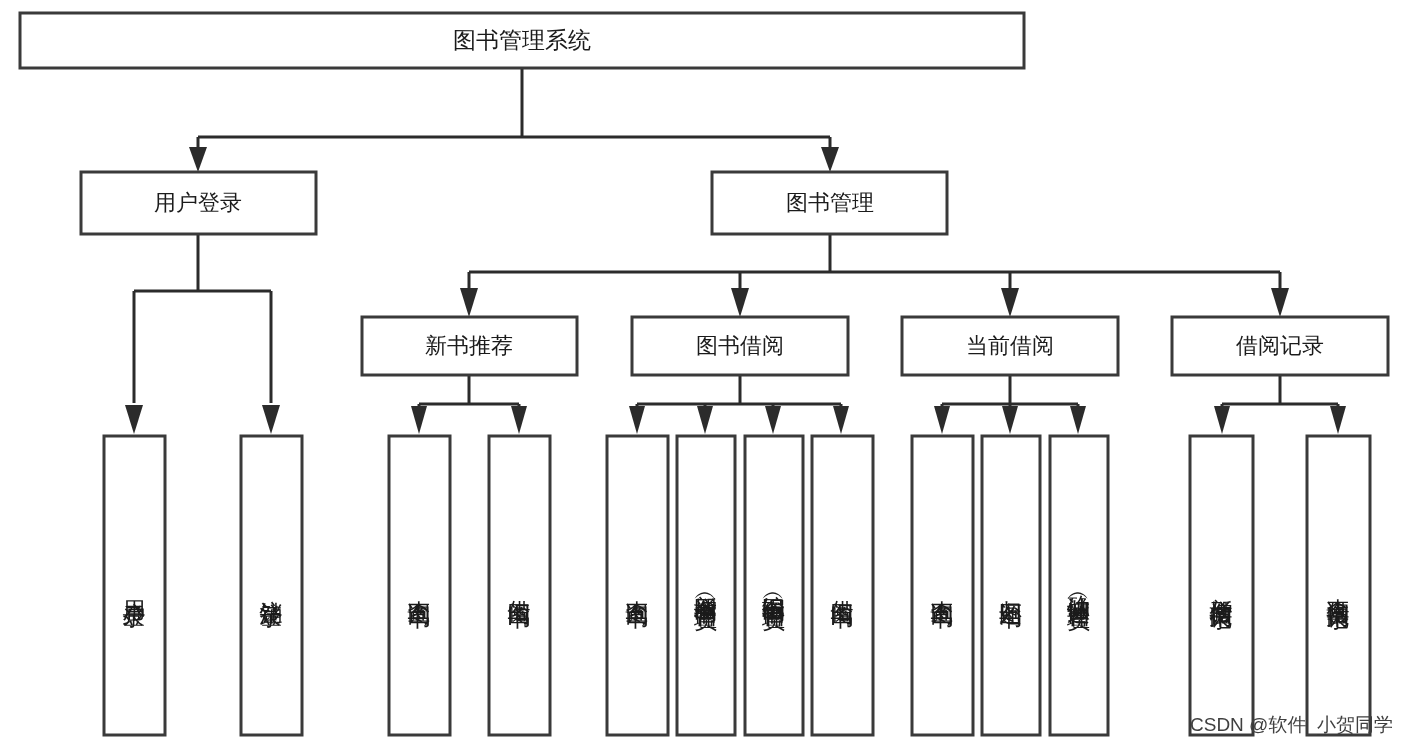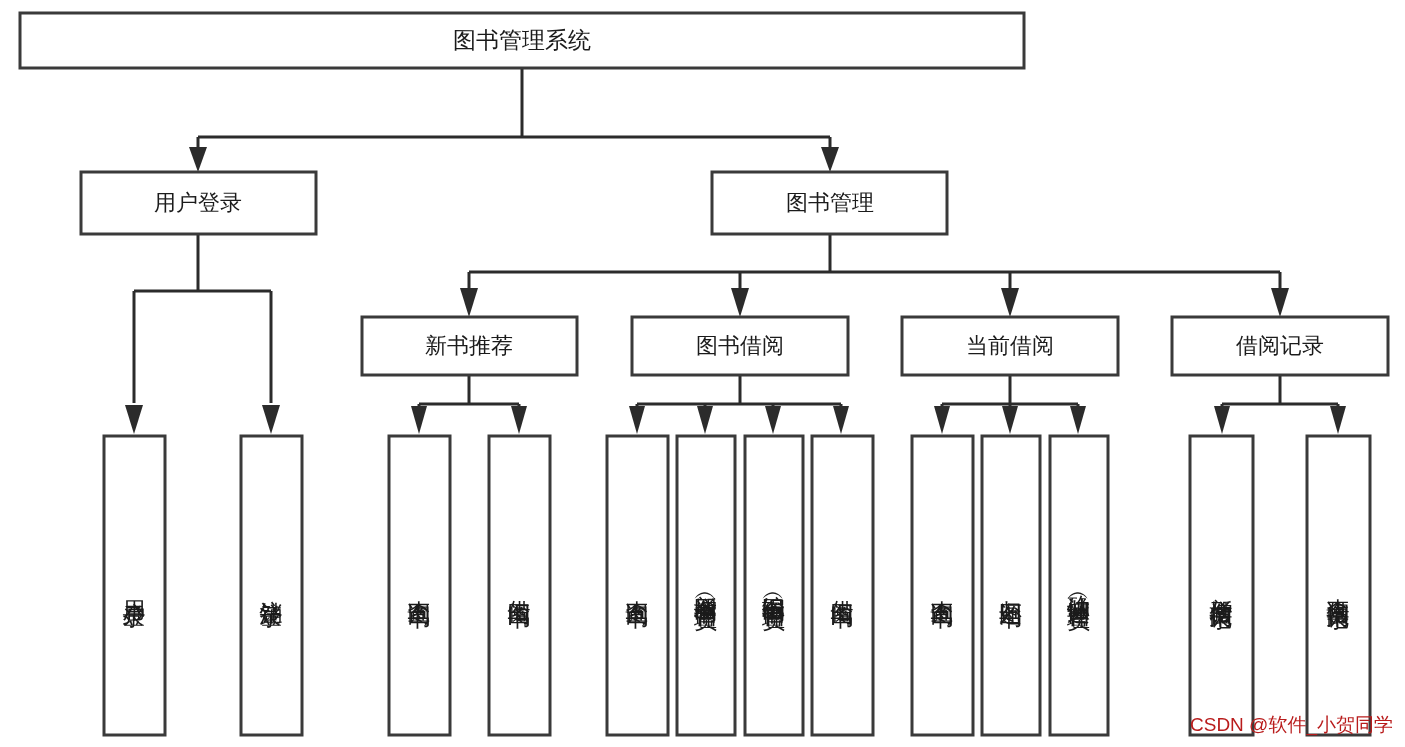--- a/index.html
+++ b/index.html
@@ -69,21 +69,21 @@
     white-space: nowrap;
     display: flex;
     align-items: center;
     justify-content: center;
     pointer-events: none;
   }
   .watermark {
     position: absolute;
     font-family: "Liberation Sans", "DejaVu Sans", sans-serif;
     font-size: 19px;
-    color: #b91c1c;
+    color: #404040;
     white-space: nowrap;
     left: 1190px;
     top: 712px;
   }
 </style>
 </head>
 <body>
 
 <div id="diagram-root">
 

